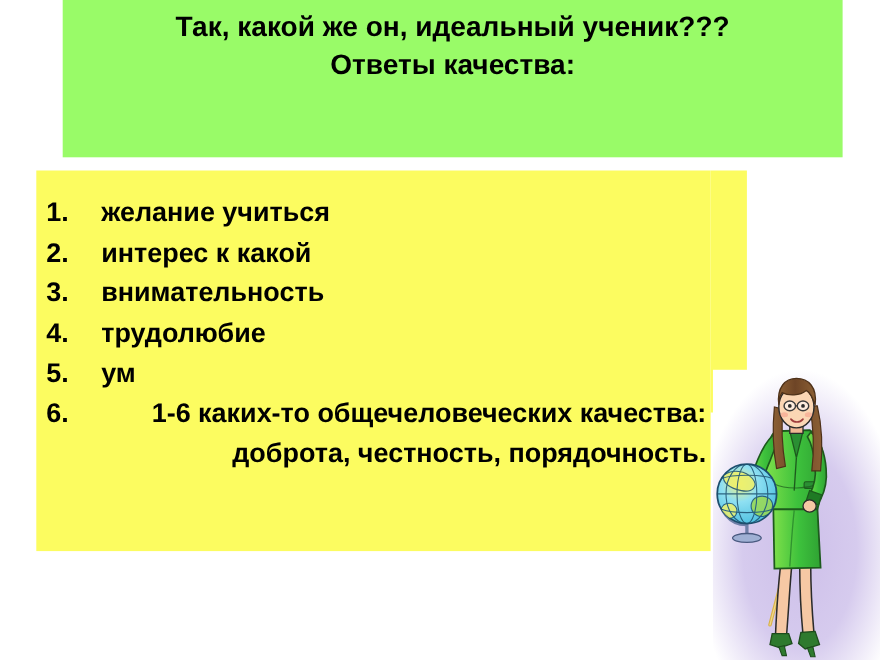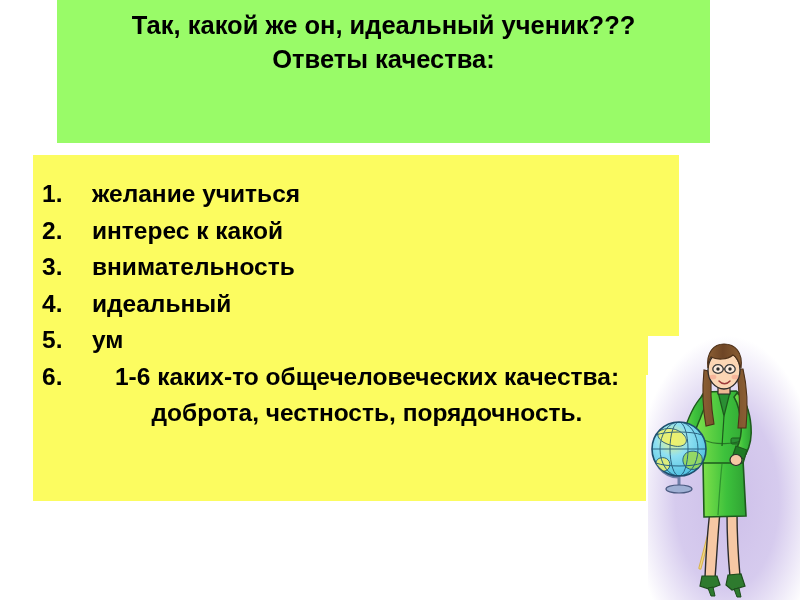--- a/index.html
+++ b/index.html
@@ -14,21 +14,21 @@
     overflow: hidden;
     font-family: "Liberation Sans", sans-serif;
     -webkit-font-smoothing: antialiased;
   }
 
   
   #title-panel {
     position: absolute;
     left: 57px;
     top: 0px;
-    width: 653px;
+    width: 709px;
     height: 143px;
     background: #99fb68;
     box-sizing: border-box;
     padding-top: 8px;
   }
   .title-line {
     text-align: center;
     color: #000000;
     font-weight: bold;
     font-size: 25.5px;
@@ -74,21 +74,21 @@
     line-height: 36.5px;
     white-space: pre-wrap;
   }
   .answer-num {
     flex: 0 0 auto;
     width: 50px;
     text-align: left;
   }
   .answer-text {
     flex: 0 1 auto;
-    text-align: center;
+    text-align: right;
   }
 
   
   #teacher-art {
     position: absolute;
     left: 648px;
     top: 336px;
     width: 152px;
     height: 264px;
   }
@@ -117,21 +117,21 @@
     <li class="answer-item">
       <span class="answer-num">2.</span>
       <span class="answer-text">интерес к какой</span>
     </li>
     <li class="answer-item">
       <span class="answer-num">3.</span>
       <span class="answer-text">внимательность</span>
     </li>
     <li class="answer-item">
       <span class="answer-num">4.</span>
-      <span class="answer-text">идеальный</span>
+      <span class="answer-text">трудолюбие</span>
     </li>
     <li class="answer-item">
       <span class="answer-num">5.</span>
       <span class="answer-text">ум</span>
     </li>
     <li class="answer-item">
       <span class="answer-num">6.</span>
       <span class="answer-text">1-6 каких-то общечеловеческих качества: доброта, честность, порядочность.</span>
     </li>
   </ul>

